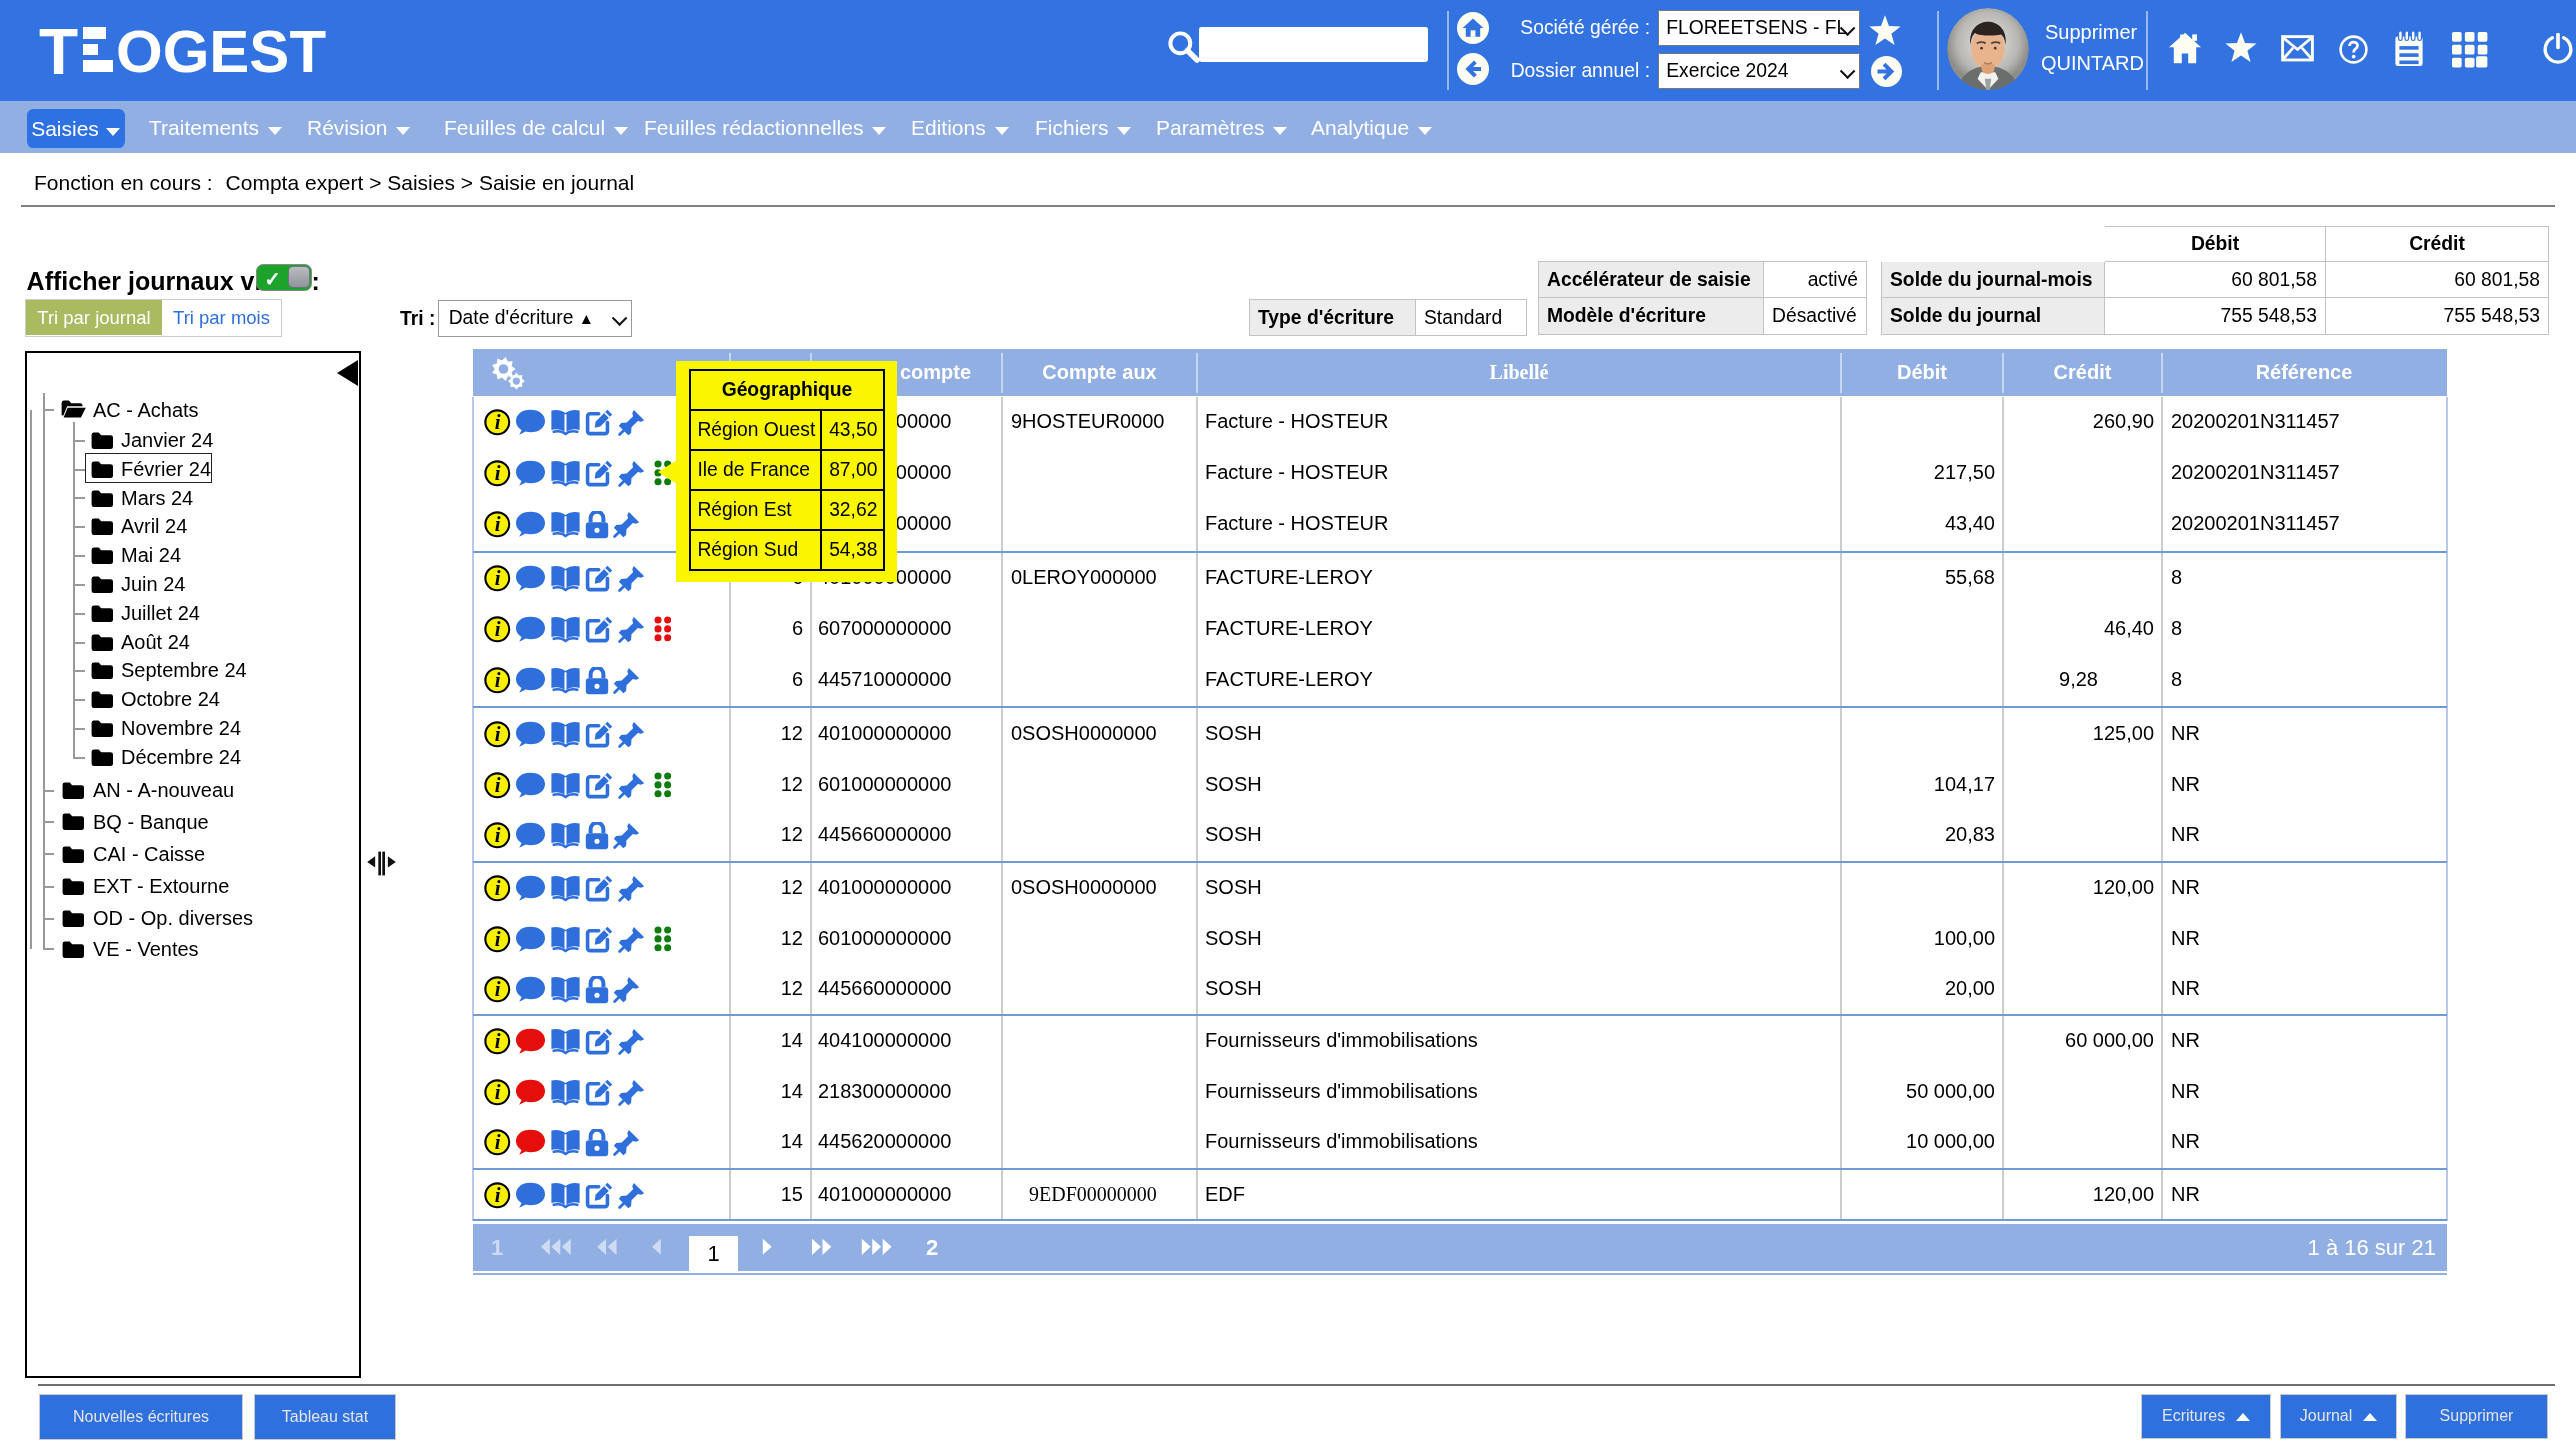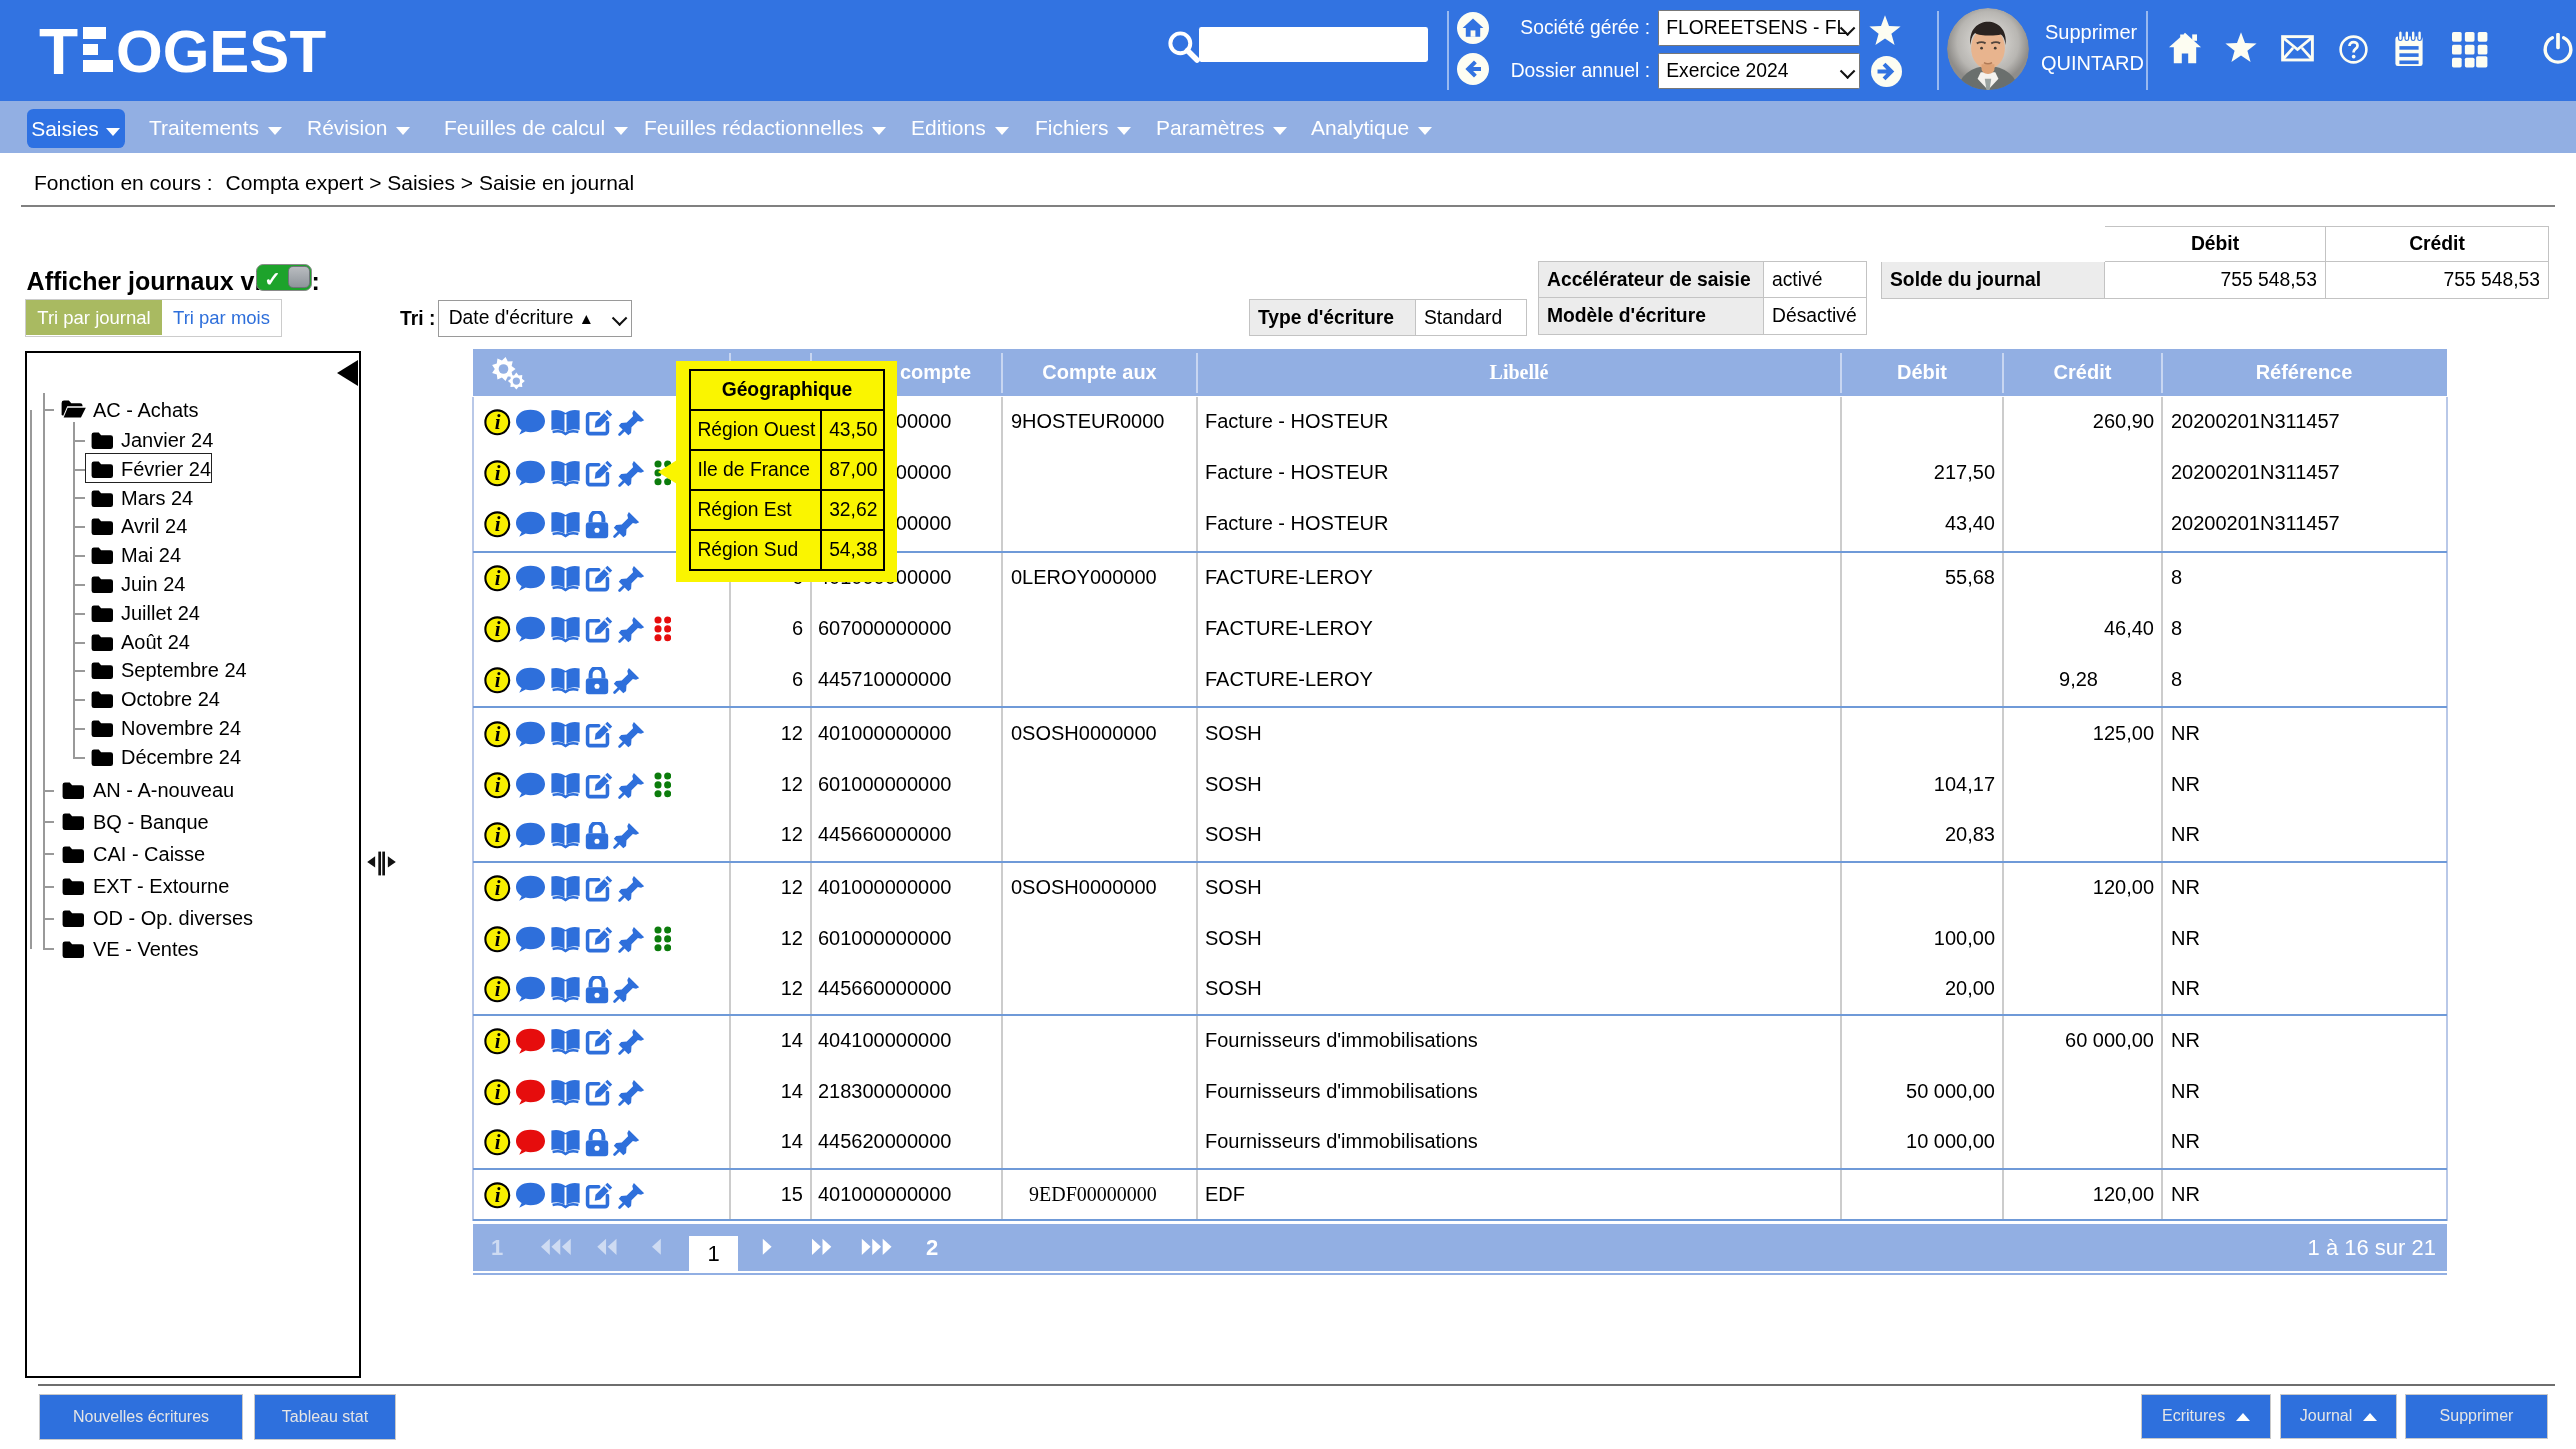--- a/index.html
+++ b/index.html
@@ -169,34 +169,39 @@
       <tr>
         <td class="l" style="width:166px;height:36px;">Type d'écriture</td>
         <td class="v" style="width:111px;">Standard</td>
       </tr>
     </tbody>
   </table>
 <table class="minitbl" style="left:1538px;top:261px;">
     <tbody>
       <tr>
         <td class="l" style="width:225px;height:36px;">Accélérateur de saisie</td>
-        <td class="v" style="width:103px;">activé</td>
+        <td class="v" style="width:103px;text-align:right;">activé</td>
       </tr>
       <tr>
         <td class="l" style="height:37px;">Modèle d'écriture</td>
         <td class="v">Désactivé</td>
       </tr>
     </tbody>
   </table>
 <table class="minitbl" style="left:1881px;top:226px;">
     <tbody>
       <tr>
         <td style="width:223px;border-color:transparent;background:#fff;"></td>
         <td style="width:221px;height:35px;text-align:center;font-weight:bold;">Débit</td>
         <td style="width:223px;text-align:center;font-weight:bold;">Crédit</td>
+      </tr>
+      <tr>
+        <td class="l" style="height:36px;">Solde du journal-mois</td>
+        <td class="n">60 801,58</td>
+        <td class="n">60 801,58</td>
       </tr>
       <tr>
         <td class="l" style="height:37px;">Solde du journal</td>
         <td class="n">755 548,53</td>
         <td class="n">755 548,53</td>
       </tr>
     </tbody>
   </table>
 <div class="a treebox"></div>
 <div class="a" style="left:337px;top:360px;width:0;height:0;border-top:13px solid transparent;border-bottom:13px solid transparent;border-right:21px solid #000;"></div>

